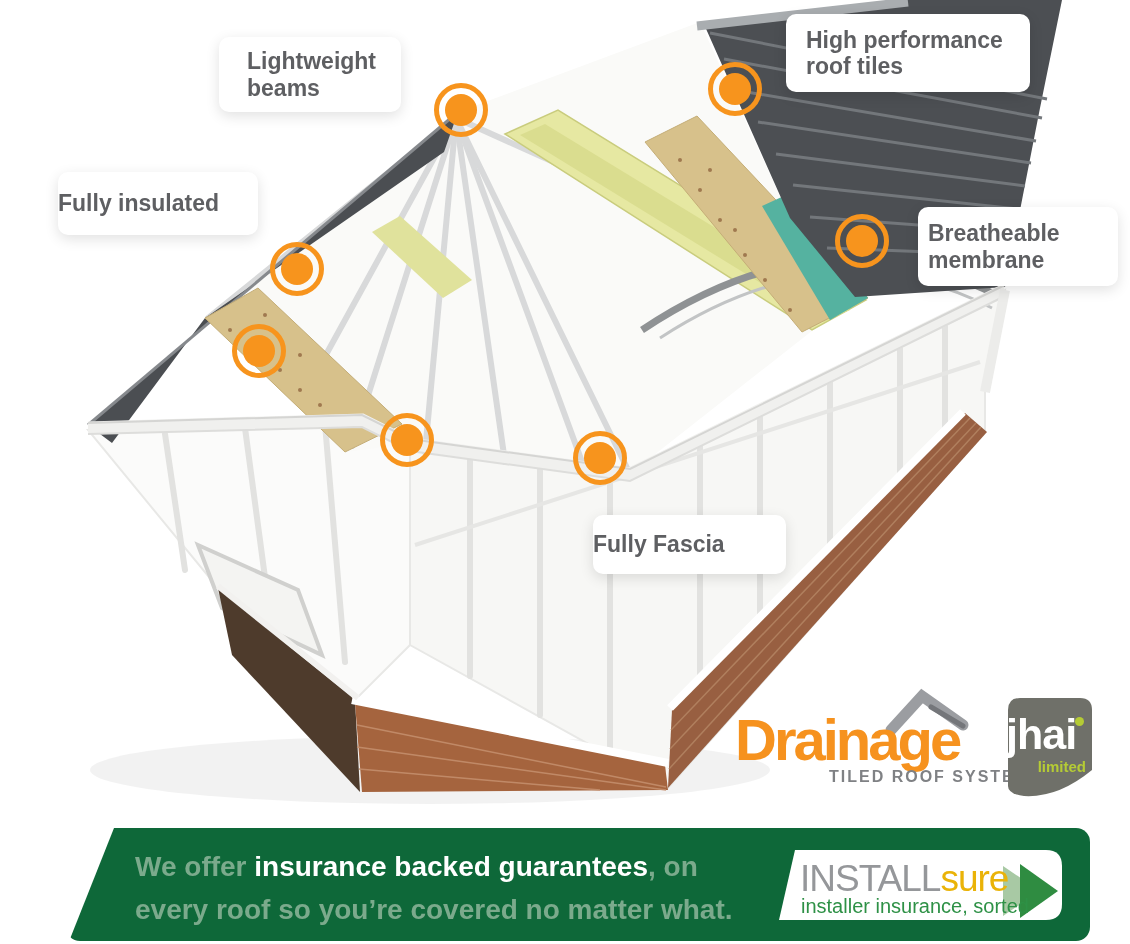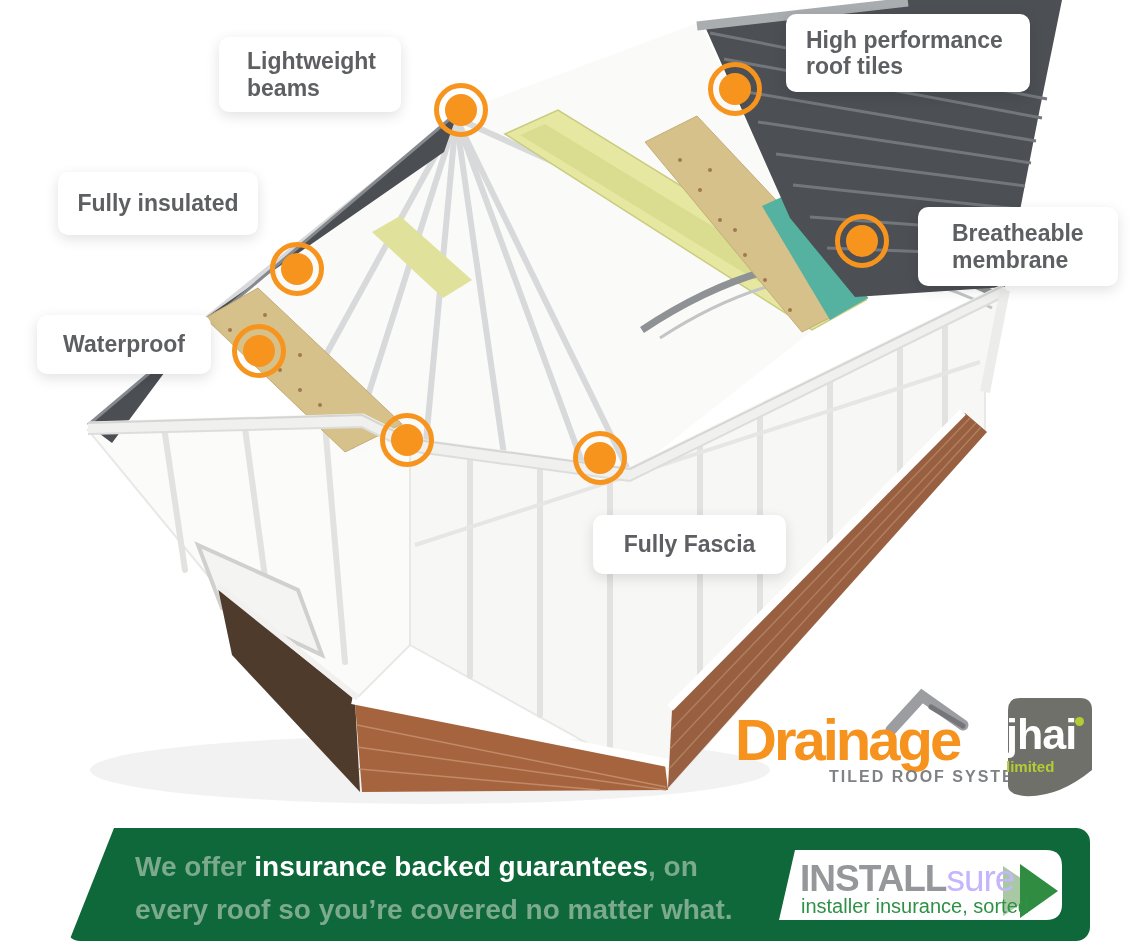--- a/index.html
+++ b/index.html
@@ -8,52 +8,52 @@
   .illustration{position:absolute;left:0;top:0;}
 
   
   .marker{position:absolute;width:54px;height:54px;border:5px solid #F7941D;border-radius:50%;
     box-sizing:border-box;}
   .marker-dot{position:absolute;left:50%;top:50%;width:32px;height:32px;margin:-16px 0 0 -16px;
     background:#F7941D;border-radius:50%;}
 
   
   .callout{position:absolute;background:#fff;border-radius:10px;
-    box-shadow:0 4px 14px rgba(0,0,0,.12);display:flex;align-items:center;justify-content:center;
+    box-shadow:0 4px 14px rgba(0,0,0,.12);display:flex;align-items:center;
     box-sizing:border-box;}
   .callout-label{font-size:23px;font-weight:700;color:#5E5F62;line-height:1.14;white-space:pre-line;}
   .callout.left{justify-content:flex-start;}
 
   
   .supalite{position:absolute;left:731px;top:688px;width:260px;height:110px;}
   .supalite-name{position:absolute;left:4px;top:18px;font-size:58px;font-weight:700;
     letter-spacing:-3px;color:#F6921E;}
   .supalite-tagline{position:absolute;left:98px;top:80px;width:156px;text-align:right;
     font-size:16px;font-weight:700;letter-spacing:2px;color:#7F8184;white-space:nowrap;}
 
   
   .jhai{position:absolute;left:1006px;top:696px;width:88px;height:106px;}
   .jhai-name{position:absolute;left:0;top:14px;width:86px;font-size:43px;
     font-weight:700;letter-spacing:-1px;color:#fff;}
   .jhai-dot{position:absolute;left:69px;top:21px;width:9px;height:9px;border-radius:50%;background:#B5CB35;}
-  .jhai-limited{position:absolute;left:0;top:62px;width:80px;text-align:left;font-size:15px;
+  .jhai-limited{position:absolute;left:0;top:62px;width:80px;text-align:right;font-size:15px;
     font-weight:700;color:#B5CB35;}
 
   
   .banner{position:absolute;left:66px;top:828px;width:1024px;height:113px;background:#0E6839;
     border-radius:14px;}
   .banner-notch{position:absolute;left:0;top:0;width:48px;height:121px;background:#fff;
     -webkit-clip-path:polygon(0 0,100% 0,0 100%);clip-path:polygon(0 0,100% 0,0 100%);}
   .banner-text{position:absolute;left:69px;top:17px;width:660px;font-size:28px;font-weight:700;
     line-height:43px;color:#7BAA8C;white-space:pre-line;}
   .banner-text .hl{color:#fff;}
   .installsure-svg{position:absolute;left:0;top:0;}
   .installsure-line{position:absolute;left:734px;top:30px;letter-spacing:-1px;white-space:nowrap;}
-  .installsure-line .install{font-size:37px;font-weight:700;color:#95979A;}
-  .installsure-line .sure{font-size:37px;font-weight:400;color:#c4b5fd;text-align:right;}
+  .installsure-line .install{font-size:37px;font-weight:400;color:#95979A;}
+  .installsure-line .sure{font-size:37px;font-weight:400;color:#eab308;text-align:right;}
   .installsure-tagline{position:absolute;left:735px;top:67px;font-size:20px;font-weight:400;
     color:#2E9146;letter-spacing:0;}
 </style>
 </head>
 <body>
 
 <div class="stage">
 
   <svg class="illustration" width="1130" height="818" viewBox="0 0 1130 818">
     <ellipse cx="430" cy="770" rx="340" ry="34" fill="#000" opacity="0.05"></ellipse>
@@ -196,24 +196,21 @@
     <span class="callout-label">Lightweight
 beams</span>
   </div>
   <div class="callout left" style="left:786px;top:14px;width:244px;height:78px;padding-left:20px">
     <span class="callout-label">High performance
 roof tiles</span>
   </div>
   <div class="callout" style="left:58px;top:172px;width:200px;height:63px">
     <span class="callout-label">Fully insulated</span>
   </div>
-  <div class="callout" style="left:37px;top:315px;width:174px;height:59px">
-    <span class="callout-label">Waterproof</span>
-  </div>
-  <div class="callout left" style="left:918px;top:207px;width:200px;height:79px;padding-left:34px">
+  <div class="callout left" style="left:918px;top:207px;width:200px;height:79px;padding-left:10px">
     <span class="callout-label">Breatheable
 membrane</span>
   </div>
   <div class="callout" style="left:593px;top:515px;width:193px;height:59px">
     <span class="callout-label">Fully Fascia</span>
   </div>
 
   <div class="supalite">
     <svg width="260" height="110" viewBox="0 0 260 110" style="position:absolute;left:0;top:0">
       <polyline points="160,42 191,8 232,37" fill="none" stroke="#9b9da1" stroke-width="11" stroke-linecap="round"></polyline>

